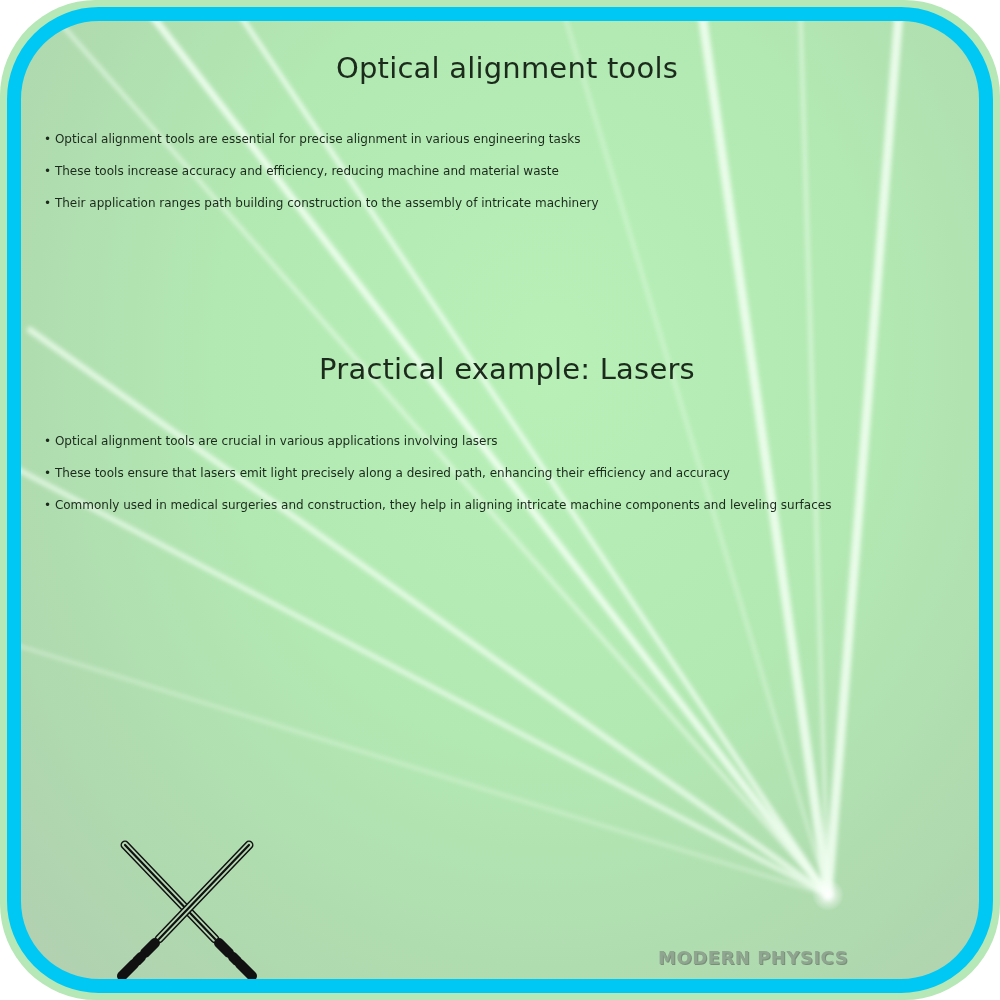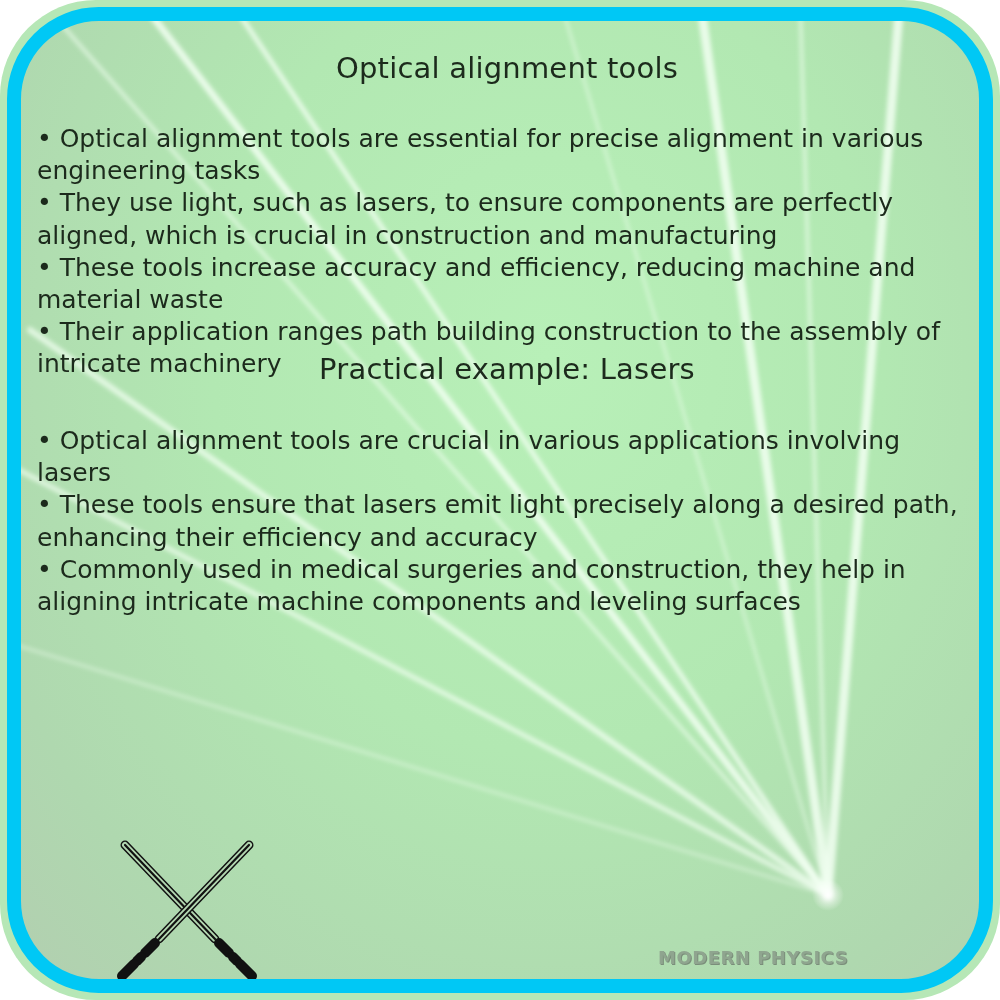--- a/index.html
+++ b/index.html
@@ -21,22 +21,22 @@
     .beams { position: absolute; left: -21px; top: -21px; width: 1000px; height: 1000px; pointer-events: none; }
 
     .title {
       position: absolute; left: 0; width: 972px; text-align: center;
       font-size: 29px; color: #1c2a1c; font-weight: normal; letter-spacing: 0.2px;
     }
     .title.t1 { top: 30px; }
     .title.t2 { top: 331px; }
 
     .bullets {
-      position: absolute; left: 16px; width: 935px;
-      font-size: 25px; line-height: 32.2px; color: #1c2a1c;
+      position: absolute; left: 23px; width: 935px;
+      font-size: 12px; line-height: 32.2px; color: #1c2a1c;
     }
     .bullets.b1 { top: 102px; }
     .bullets.b2 { top: 404px; }
     .bullets p { margin: 0; }
 
     .sabers { position: absolute; left: 76px; top: 800px; width: 180px; height: 180px; }
 
     .brand {
       position: absolute; left: 637px; top: 926px;
       font-family: "DejaVu Sans", sans-serif; font-weight: bold;
@@ -74,21 +74,20 @@
       <line x1="828" y1="895" x2="800" y2="0" stroke-width="4" opacity="0.55"></line>
       <line x1="828" y1="895" x2="560" y2="0" stroke-width="3" opacity="0.5"></line>
       <line x1="828" y1="895" x2="0" y2="640" stroke-width="3" opacity="0.45"></line>
     </g>
     <circle cx="828" cy="895" r="16" fill="url(#focus)"></circle>
   </svg>
 
   <h1 class="title t1">Optical alignment tools</h1>
   <div class="bullets b1">
     <p>• Optical alignment tools are essential for precise alignment in various engineering tasks</p>
-    <p>• They use light, such as lasers, to ensure components are perfectly aligned, which is crucial in construction and manufacturing</p>
     <p>• These tools increase accuracy and efficiency, reducing machine and material waste</p>
     <p>• Their application ranges path building construction to the assembly of intricate machinery</p>
   </div>
 
   <h1 class="title t2">Practical example: Lasers</h1>
   <div class="bullets b2">
     <p>• Optical alignment tools are crucial in various applications involving lasers</p>
     <p>• These tools ensure that lasers emit light precisely along a desired path, enhancing their efficiency and accuracy</p>
     <p>• Commonly used in medical surgeries and construction, they help in aligning intricate machine components and leveling surfaces</p>
   </div>

